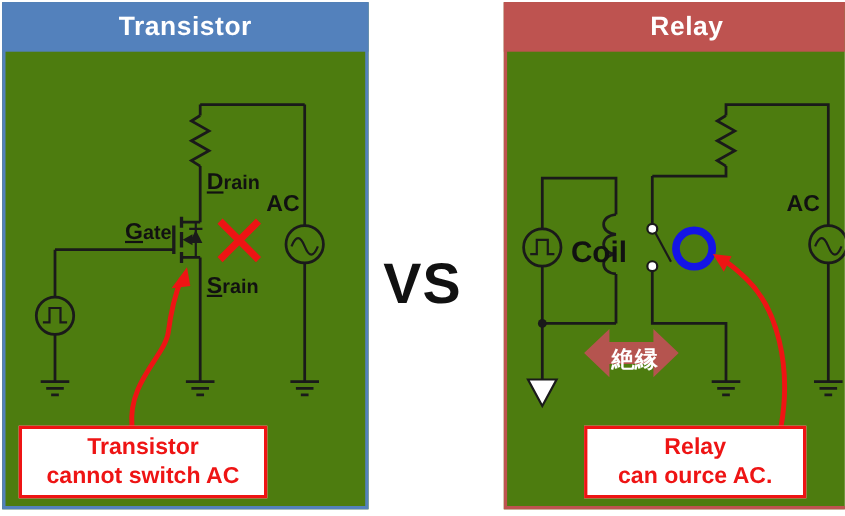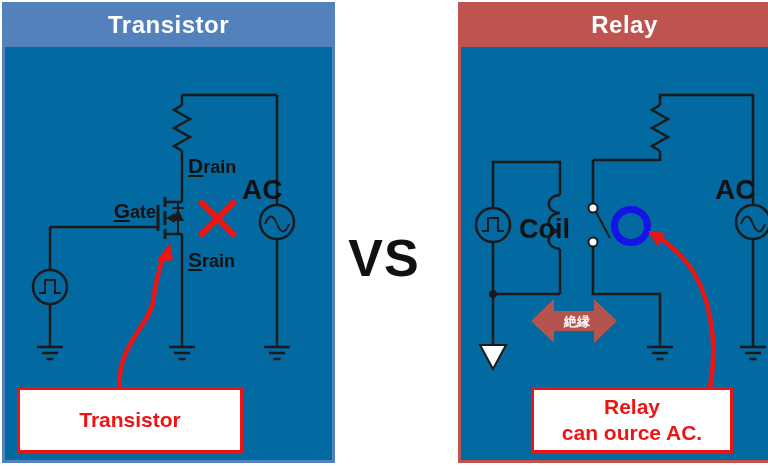--- a/index.html
+++ b/index.html
@@ -3,21 +3,21 @@
 <meta charset="utf-8">
 <style>
   :root{
     --blue:#5381BC; --red:#BE5350; --annotation:#EE1414; --highlight:#1414E6;
     --isolation:#B5544F; --wire:#1A1A1A; --vs_text:#111111;
   }
   *{box-sizing:border-box;margin:0;padding:0;}
   body{background:#ffffff;font-family:"Liberation Sans","DejaVu Sans",sans-serif;}
   .stage{position:relative;width:768px;height:469px;background:#ffffff;overflow:hidden;}
 
-  .panel{position:absolute;top:2px;width:333px;height:461px;background:#0369a1;}
+  .panel{position:absolute;top:2px;width:333px;height:461px;background:#4d7c0f;}
   .panel.left{left:2px;border:3px solid var(--blue);}
   .panel.right{left:433px;border:3px solid var(--red);margin-left:25px;}
   .panel-header{position:absolute;left:-3px;top:-3px;width:333px;height:45px;
     display:flex;align-items:center;justify-content:center;
     color:#ffffff;font-size:24px;font-weight:bold;letter-spacing:.5px;}
   .panel.left .panel-header{background:var(--blue);}
   .panel.right .panel-header{background:var(--red);}
 
   .circuit{position:absolute;left:-3px;top:-3px;width:333px;height:461px;}
 
@@ -27,23 +27,23 @@
   .blk{fill:var(--wire);}
   .node{fill:#ffffff;stroke:var(--wire);stroke-width:2;}
   .anno-stroke{stroke:var(--annotation);fill:none;}
   .anno-fill{fill:var(--annotation);}
   .hl{stroke:var(--highlight);stroke-width:7;fill:none;}
   .iso{fill:var(--isolation);}
 
   .lbl{position:absolute;color:#111;font-weight:bold;white-space:nowrap;}
   .pin-lbl .init{font-size:21px;text-decoration:underline;}
   .pin-lbl .rest{font-size:18px;}
-  .ac-lbl{font-size:28px;}
+  .ac-lbl{font-size:21px;}
   .coil-lbl{font-size:27px;}
-  .iso-lbl{color:#ffffff;font-size:13px;text-align:center;}
+  .iso-lbl{color:#ffffff;font-size:21px;text-align:center;}
 
   .callout{position:absolute;border:3px solid var(--annotation);background:#ffffff;
     display:flex;flex-direction:column;align-items:center;justify-content:center;
     color:var(--annotation);font-weight:bold;font-size:21px;line-height:1.25;}
 
   .vs{position:absolute;left:338px;top:228px;width:92px;text-align:center;
     font-size:52px;font-weight:bold;color:var(--vs_text);letter-spacing:1px;}
 </style>
 </head>
 <body>
@@ -123,20 +123,21 @@
     <div class="lbl pin-lbl" style="left:101px;top:194px;width:50px;text-align:right;">
       <span class="init">G</span><span class="rest">ate</span>
     </div>
     <div class="lbl pin-lbl" style="left:183px;top:243px;">
       <span class="init">S</span><span class="rest">rain</span>
     </div>
     <div class="lbl ac-lbl" style="left:237px;top:169px;">AC</div>
 
     <div class="callout" style="left:12px;top:382px;width:226px;height:66px;">
       <span>Transistor</span>
+      <span>cannot switch AC</span>
     </div>
   </div>
 
   <div class="vs">VS</div>
 
   <div class="panel right">
     <div class="panel-header">
       <span>Relay</span>
     </div>
 

